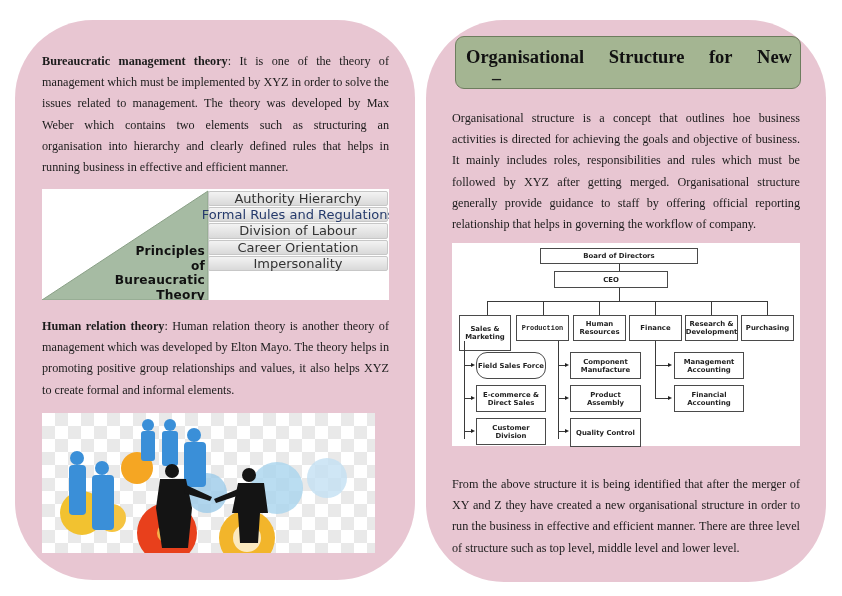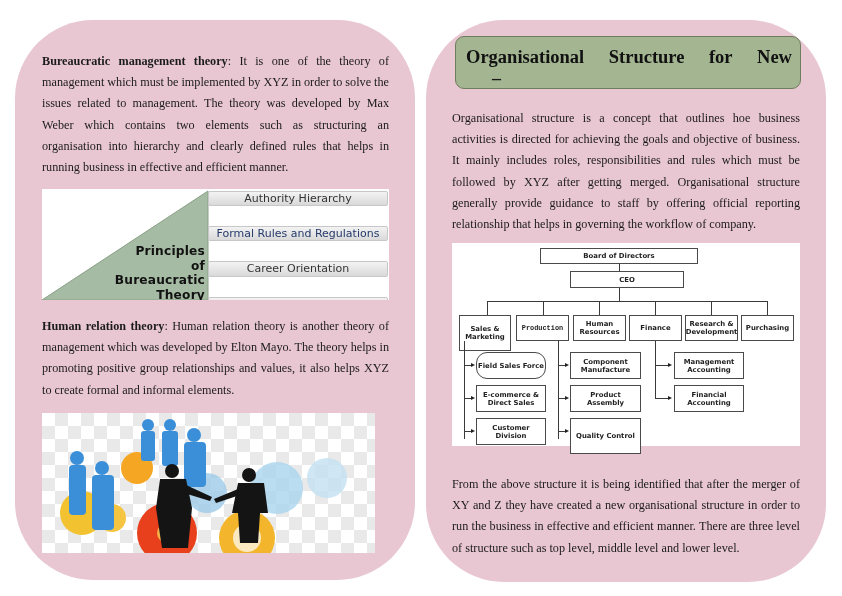--- a/index.html
+++ b/index.html
@@ -33,24 +33,24 @@
   }
   #bureau-figure svg.tri { position: absolute; left: 0; top: 0; }
   .bureau-title {
     position: absolute; right: 184px; top: 55px;
     font-family: "DejaVu Sans", sans-serif; font-weight: bold;
     font-size: 12.2px; line-height: 14.5px; text-align: right; color: #111;
     letter-spacing: 0.2px;
   }
   .bureau-steps { position: absolute; left: 166px; top: 2px; width: 180px; }
   .bureau-step {
-    height: 15.2px; margin-bottom: 20px;
+    height: 15.2px; margin-bottom: 1px;
     background: linear-gradient(#f3f3f3, #d9d9d9);
     border: 1px solid #c7c7c7; border-radius: 2px;
-    font-family: "DejaVu Sans", sans-serif; font-size: 11px; color: #333;
+    font-family: "DejaVu Sans", sans-serif; font-size: 13px; color: #333;
     display: flex; align-items: center; justify-content: center; white-space: nowrap;
   }
   .bureau-step.accent { color: #253a6b; }
 
   #teamwork-figure {
     position: absolute; left: 42px; top: 413px; width: 333px; height: 140px;
     overflow: hidden;
     background-color: #ffffff;
     background-image:
       linear-gradient(45deg, #e9e9e9 25%, transparent 25%, transparent 75%, #e9e9e9 75%),
@@ -106,22 +106,22 @@
   </svg>
   <div class="bureau-title">
     <div>Principles</div>
     <div>of</div>
     <div>Bureaucratic</div>
     <div>Theory</div>
   </div>
   <div class="bureau-steps">
     <div class="bureau-step">Authority Hierarchy</div>
     <div class="bureau-step accent">Formal Rules and Regulations</div>
+    <div class="bureau-step">Division of Labour</div>
     <div class="bureau-step">Career Orientation</div>
-    <div class="bureau-step">Division of Labour</div>
     <div class="bureau-step">Impersonality</div>
   </div>
 </div>
 
 <p class="para" id="human-para"><b>Human relation theory</b><span>: Human relation theory is another theory of management which was developed by Elton Mayo. The theory helps in promoting positive group relationships and values, it also helps XYZ to create formal and informal elements.</span></p>
 
 <div id="teamwork-figure">
   <svg width="333" height="140" viewBox="0 0 333 140">
 
     <g>
@@ -172,21 +172,21 @@
   </div>
   <div id="org-title-dash">–</div>
 </div>
 
 <p class="para" id="org-para">Organisational structure is a concept that outlines hoe business activities is directed for achieving the goals and objective of business. It mainly includes roles, responsibilities and rules which must be followed by XYZ after getting merged. Organisational structure generally provide guidance to staff by offering official reporting relationship that helps in governing the workflow of company.</p>
 
 <div id="org-chart">
 
   <div class="ob" style="left:88px;top:5px;width:158px;height:16px;">Board of Directors</div>
   <div class="ln" style="left:167px;top:21px;width:1px;height:7px;"></div>
-  <div class="ob" style="left:118px;top:28px;width:114px;height:17px;">CEO</div>
+  <div class="ob" style="left:102px;top:28px;width:114px;height:17px;">CEO</div>
   <div class="ln" style="left:167px;top:45px;width:1px;height:13px;"></div>
 
   <div class="ln" style="left:35px;top:58px;width:280px;height:1px;"></div>
   <div class="ln" style="left:35px;top:58px;width:1px;height:14px;"></div>
   <div class="ln" style="left:91px;top:58px;width:1px;height:14px;"></div>
   <div class="ln" style="left:147px;top:58px;width:1px;height:14px;"></div>
   <div class="ln" style="left:203px;top:58px;width:1px;height:14px;"></div>
   <div class="ln" style="left:259px;top:58px;width:1px;height:14px;"></div>
   <div class="ln" style="left:315px;top:58px;width:1px;height:14px;"></div>
 
@@ -210,21 +210,21 @@
 
   <div class="ln" style="left:106px;top:98px;width:1px;height:98px;"></div>
   <div class="ln" style="left:106px;top:122px;width:8px;height:1px;"></div>
   <div class="arrow" style="left:113px;top:120px;"></div>
   <div class="ln" style="left:106px;top:155px;width:8px;height:1px;"></div>
   <div class="arrow" style="left:113px;top:153px;"></div>
   <div class="ln" style="left:106px;top:188px;width:8px;height:1px;"></div>
   <div class="arrow" style="left:113px;top:186px;"></div>
   <div class="ob" style="left:118px;top:109px;width:71px;height:27px;">Component Manufacture</div>
   <div class="ob" style="left:118px;top:142px;width:71px;height:27px;">Product Assembly</div>
-  <div class="ob" style="left:118px;top:175px;width:71px;height:36px;">Quality Control</div>
+  <div class="ob" style="left:118px;top:175px;width:71px;height:29px;">Quality Control</div>
 
   <div class="ln" style="left:203px;top:98px;width:1px;height:57px;"></div>
   <div class="ln" style="left:203px;top:122px;width:14px;height:1px;"></div>
   <div class="arrow" style="left:216px;top:120px;"></div>
   <div class="ln" style="left:203px;top:155px;width:14px;height:1px;"></div>
   <div class="arrow" style="left:216px;top:153px;"></div>
   <div class="ob" style="left:222px;top:109px;width:70px;height:27px;">Management Accounting</div>
   <div class="ob" style="left:222px;top:142px;width:70px;height:27px;">Financial Accounting</div>
 </div>
 

